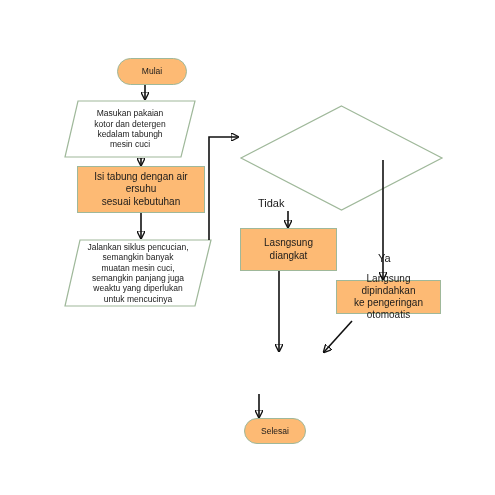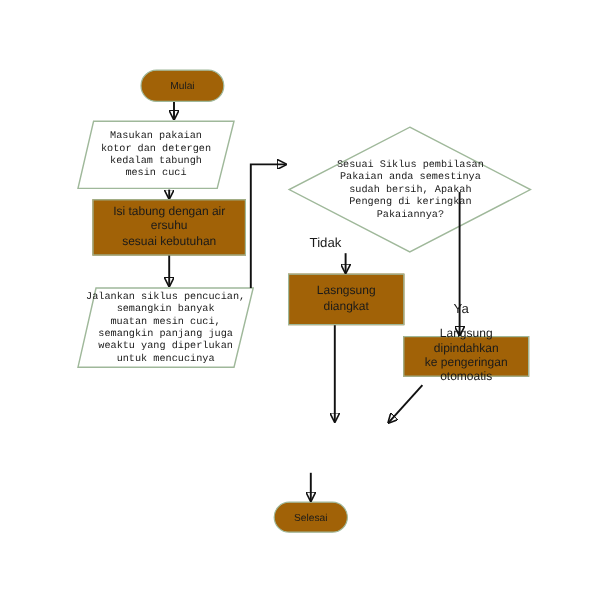--- a/index.html
+++ b/index.html
@@ -16,21 +16,21 @@
     font-family: "Liberation Sans", sans-serif;
   }
   .node {
     position: absolute;
     box-sizing: border-box;
     display: flex;
     align-items: center;
     justify-content: center;
     text-align: center;
     color: #1a1a1a;
-    background: #a16207;
+    background: #fdba74;
   }
   .node .txt {
     display: block;
     white-space: pre-line;
     line-height: 1.22;
     padding: 0 4px;
   }
   
   .terminator {
     border: 1.2px solid #9fb89a;
@@ -56,21 +56,20 @@
   .io-label, .decision-label {
     position: absolute;
     display: flex;
     align-items: center;
     justify-content: center;
     text-align: center;
     font-size: 8.5px;
     color: #1a1a1a;
     line-height: 1.22;
     white-space: pre-line;
-    font-family: Liberation Mono, monospace;
   }
   .edge-label {
     position: absolute;
     font-size: 11px;
     color: #1a1a1a;
     white-space: nowrap;
   }
   #connectors {
     position: absolute;
     left: 0;
@@ -104,25 +103,20 @@
   <div class="io-label" style="left:66px; top:239px; width:144px; height:68px;">Jalankan siklus pencucian,
 semangkin banyak
 muatan mesin cuci,
 semangkin panjang juga
 weaktu yang diperlukan
 untuk mencucinya</div>
 
   <svg class="shapesvg" id="svg-decision" style="left:240px; top:105px;" width="203" height="106">
     <polygon points="101.5,1 202,53 101.5,105 1,53"></polygon>
   </svg>
-  <div class="decision-label" style="left:258px; top:113px; width:168px; height:90px;">Sesuai Siklus pembilasan
-Pakaian anda semestinya
-sudah bersih, Apakah
-Pengeng di keringkan
-Pakaiannya?</div>
 
   <div class="node terminator" style="left:117px; top:58px; width:70px; height:27px;">
     <span class="txt">Mulai</span>
   </div>
 
   <div class="node process" style="left:77px; top:166px; width:128px; height:47px;">
     <span class="txt">Isi tabung dengan air ersuhu
 sesuai kebutuhan</span>
   </div>
 
@@ -130,21 +124,21 @@
     <span class="txt">Lasngsung diangkat</span>
   </div>
 
   <div class="node process" style="left:336px; top:280px; width:105px; height:34px;">
     <span class="txt">Langsung dipindahkan
 ke pengeringan
 otomoatis</span>
   </div>
 
 
-  <div class="node terminator" style="left:228px; top:418px; width:62px; height:26px;">
+  <div class="node terminator" style="left:244px; top:418px; width:62px; height:26px;">
     <span class="txt">Selesai</span>
   </div>
 
   <div class="edge-label" style="left:258px; top:197px;">Tidak</div>
   <div class="edge-label" style="left:378px; top:224px;margin-top:28px;">Ya</div>
 
   <svg id="connectors">
     <defs>
       <marker id="arrow" viewBox="0 0 10 10" refX="8.5" refY="5" markerWidth="5.2" markerHeight="5.2" orient="auto-start-reverse">
         <path d="M 0 0 L 10 5 L 0 10 z" fill="#111111" stroke="none"></path>

